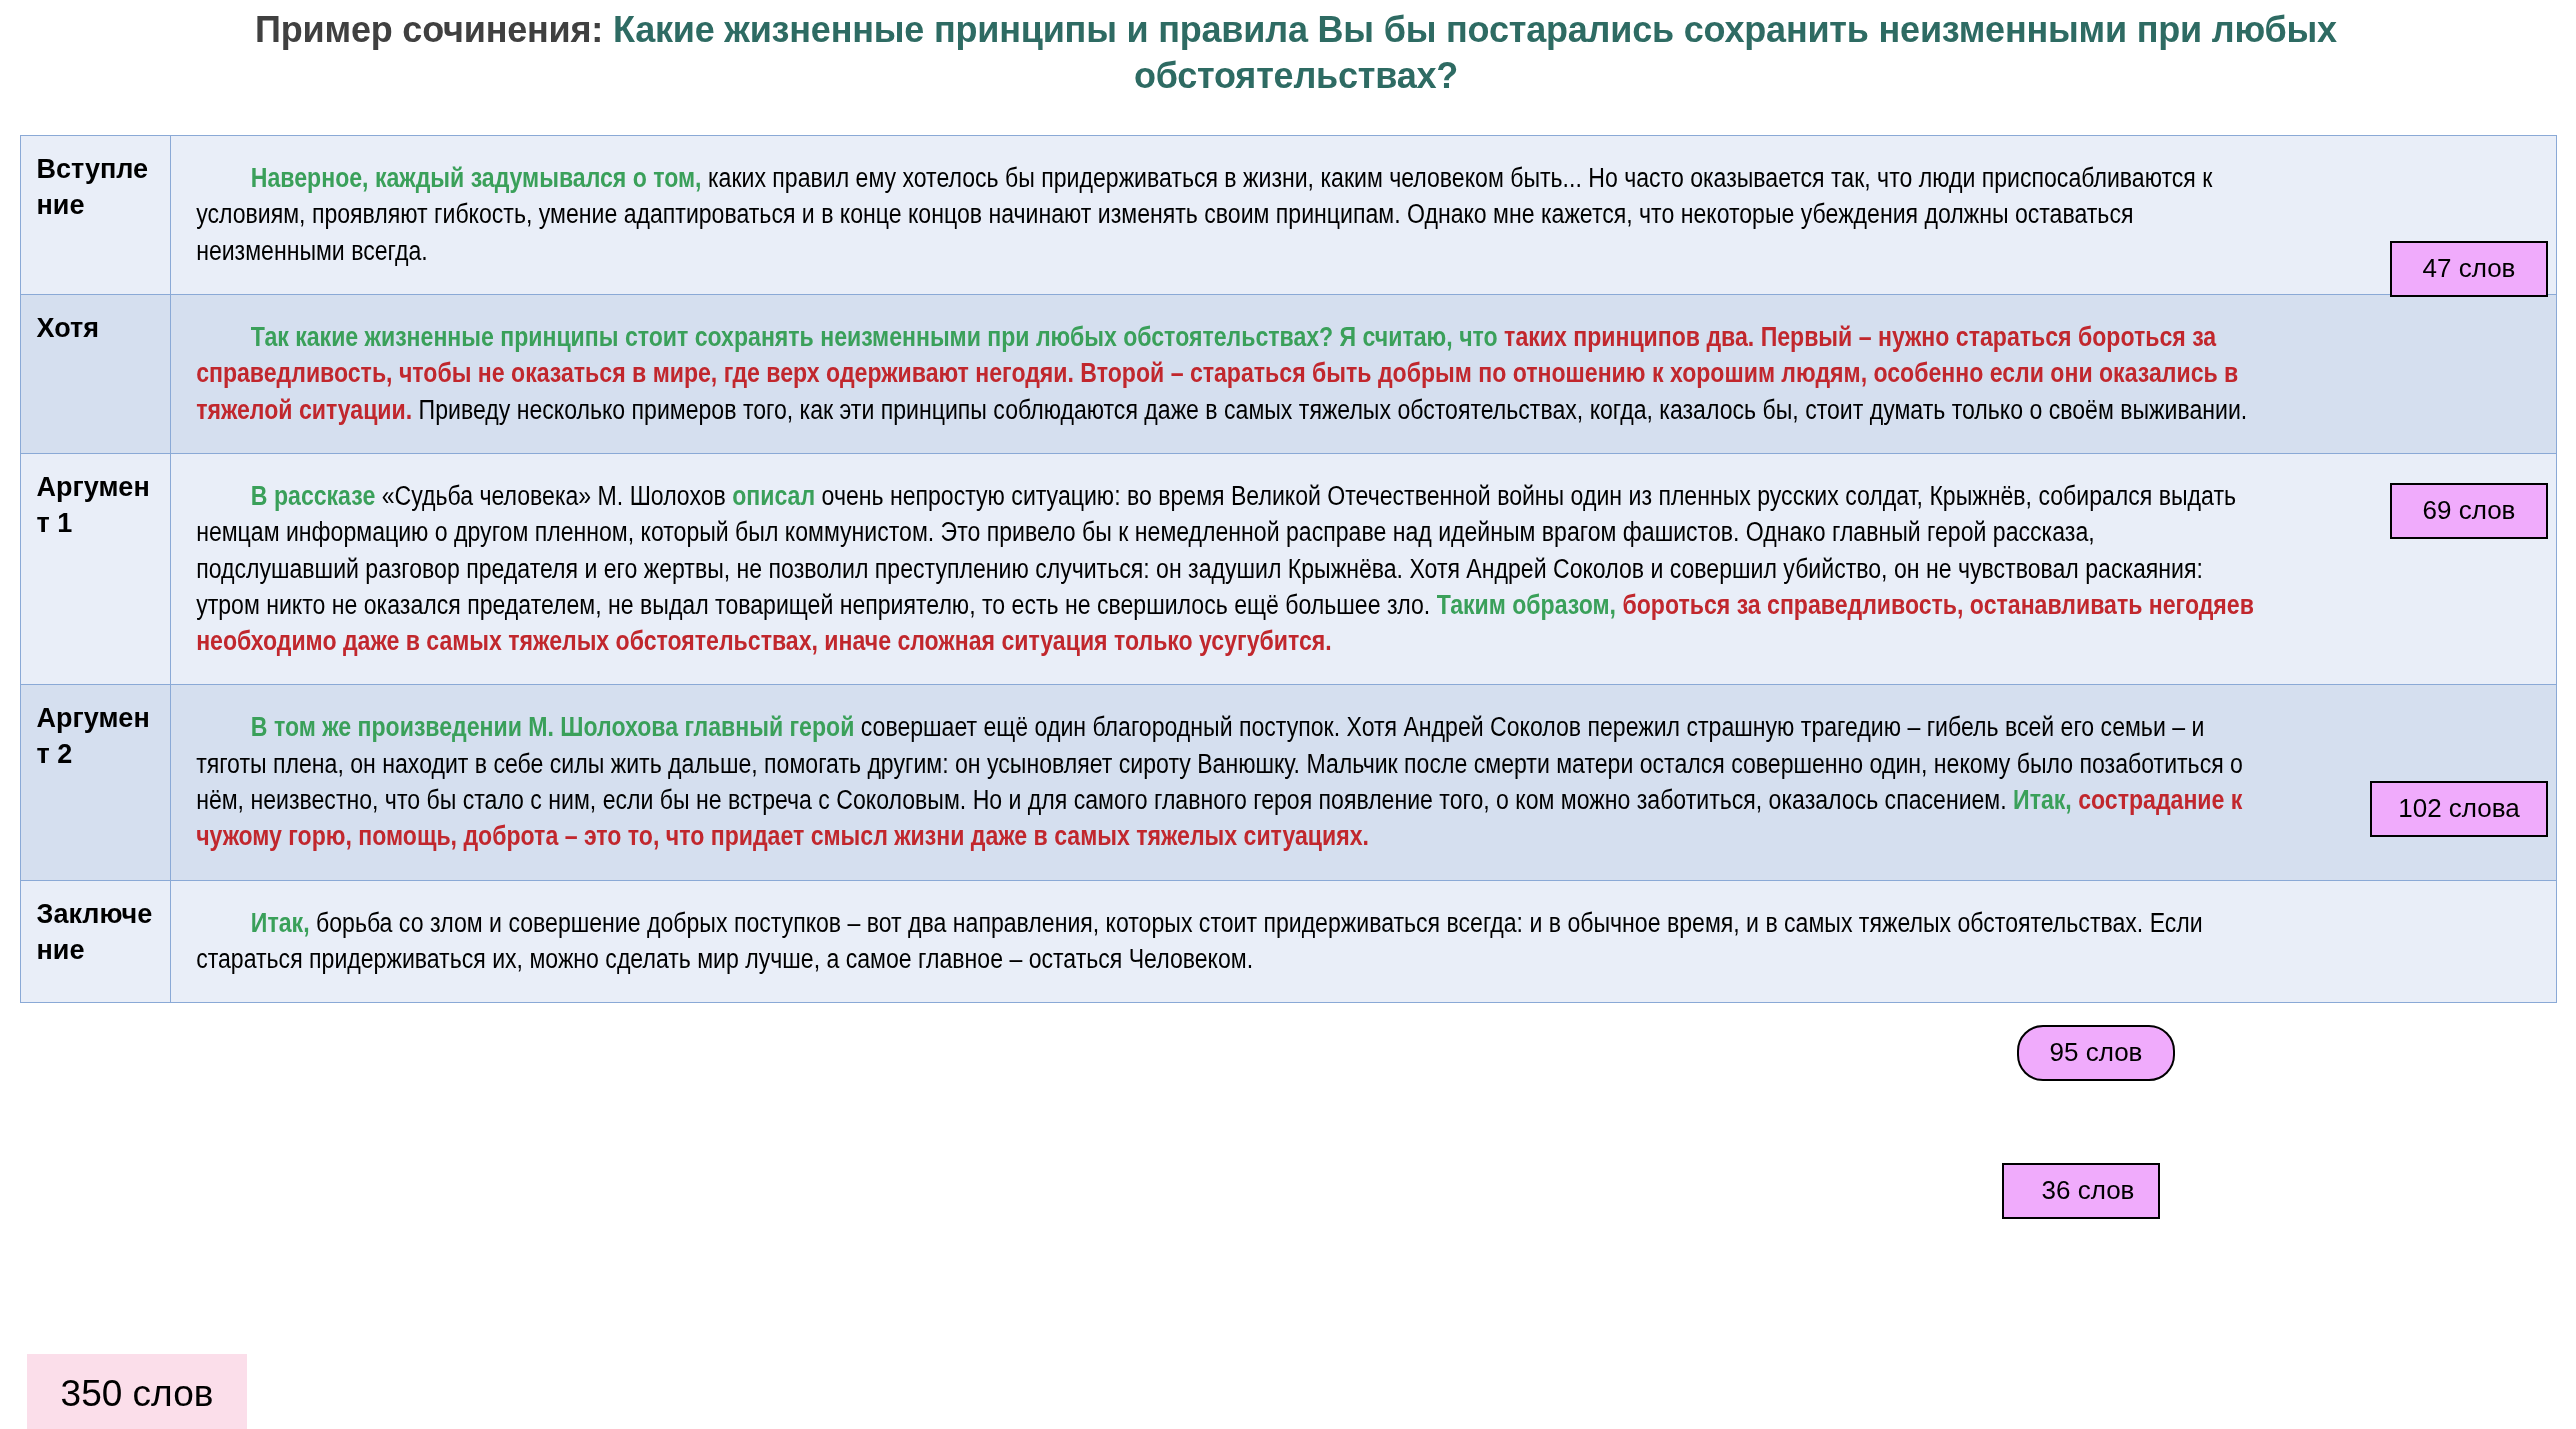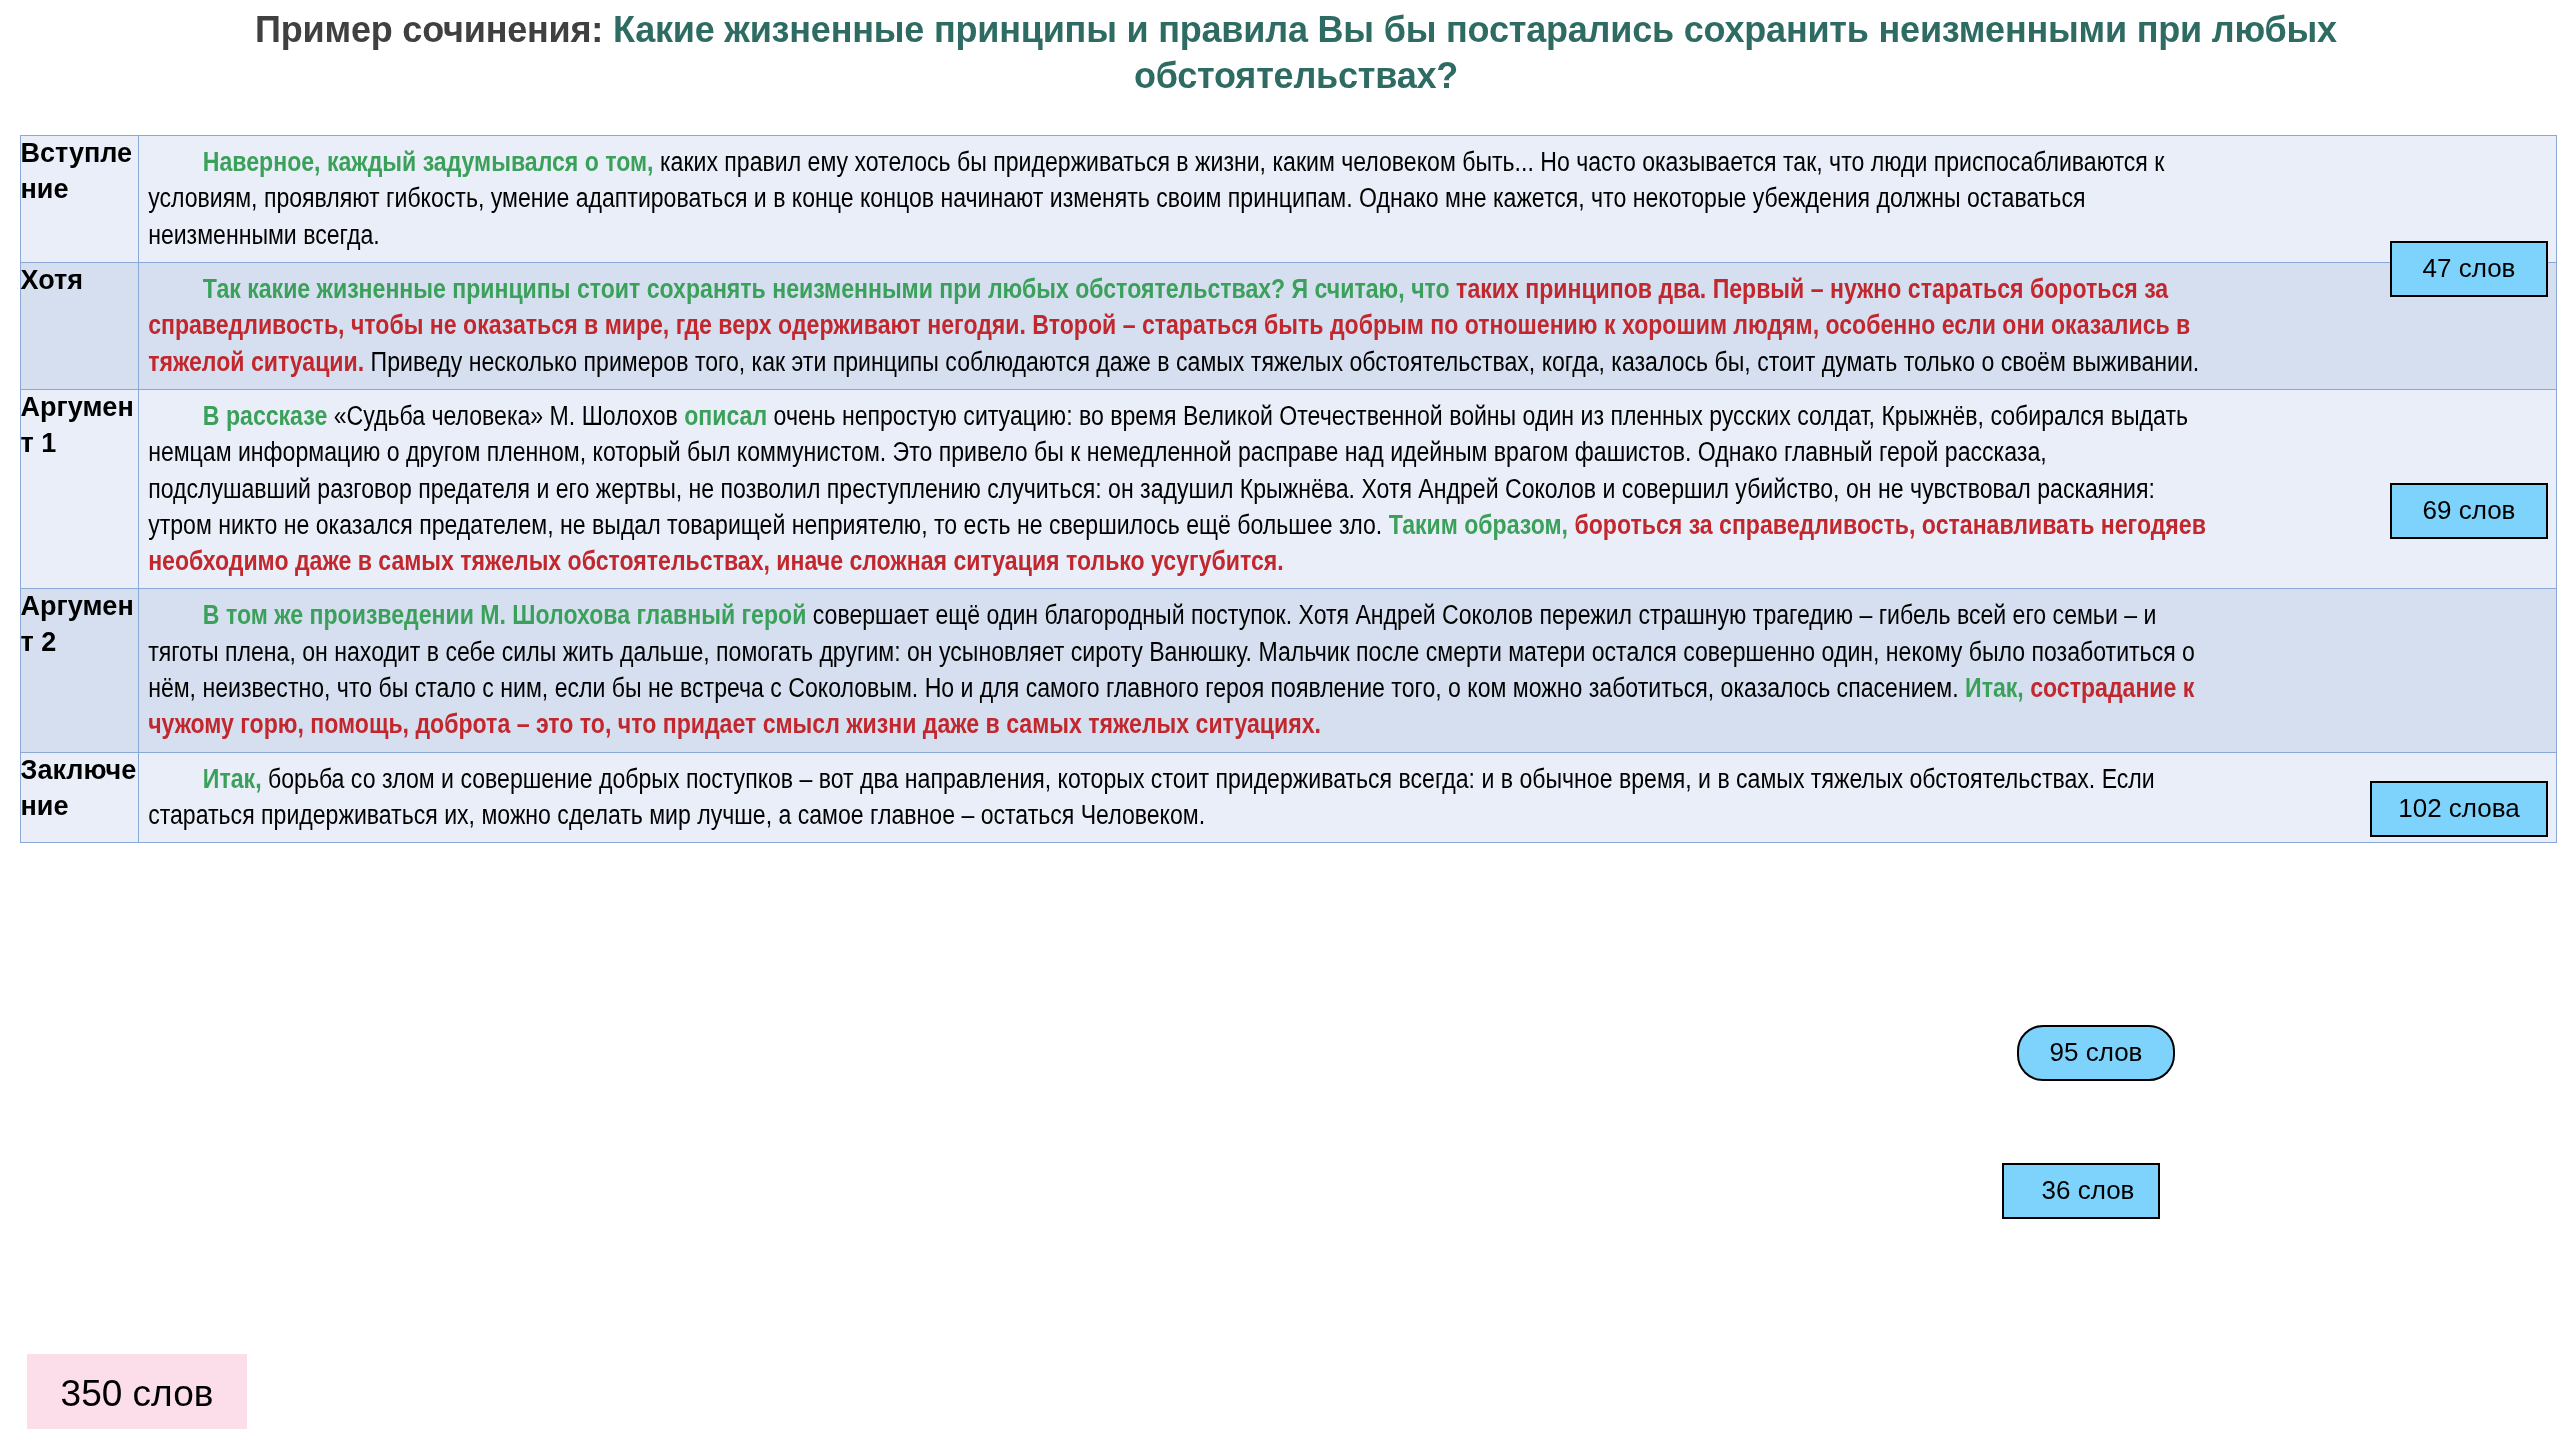--- a/index.html
+++ b/index.html
@@ -37,21 +37,21 @@
     position: absolute;
     left: 19.5px;
     top: 135px;
     width: 2537px;
     border-collapse: collapse;
     table-layout: fixed;
   }
   .essay-table td {
     border: 1.8px solid #8aa9d6;
     vertical-align: top;
-    padding: 0;
+    padding: 16px;
   }
   .row-light > td { background: #e9eef8; }
   .row-dark  > td { background: #d5dfef; }
 
   .cell-label {
     width: 117px;
     font-size: 27px;
     font-weight: bold;
     color: #000000;
     line-height: 1.33;
@@ -76,21 +76,21 @@
     margin: 0;
     text-indent: 64px;
   }
 
   .g { color: #3aa05a; font-weight: bold; }
   .r { color: #c1272d; font-weight: bold; }
 
   
   .badge {
     position: absolute;
-    background: #7dd3fc;
+    background: #f0abfc;
     border: 2.7px solid #000000;
     color: #000000;
     font-family: "Liberation Sans", sans-serif;
     font-size: 26px;
     line-height: 1;
     padding: 12.4px 14px 14px 14px;
     text-align: center;
     white-space: nowrap;
     box-sizing: border-box;
     z-index: 20;

